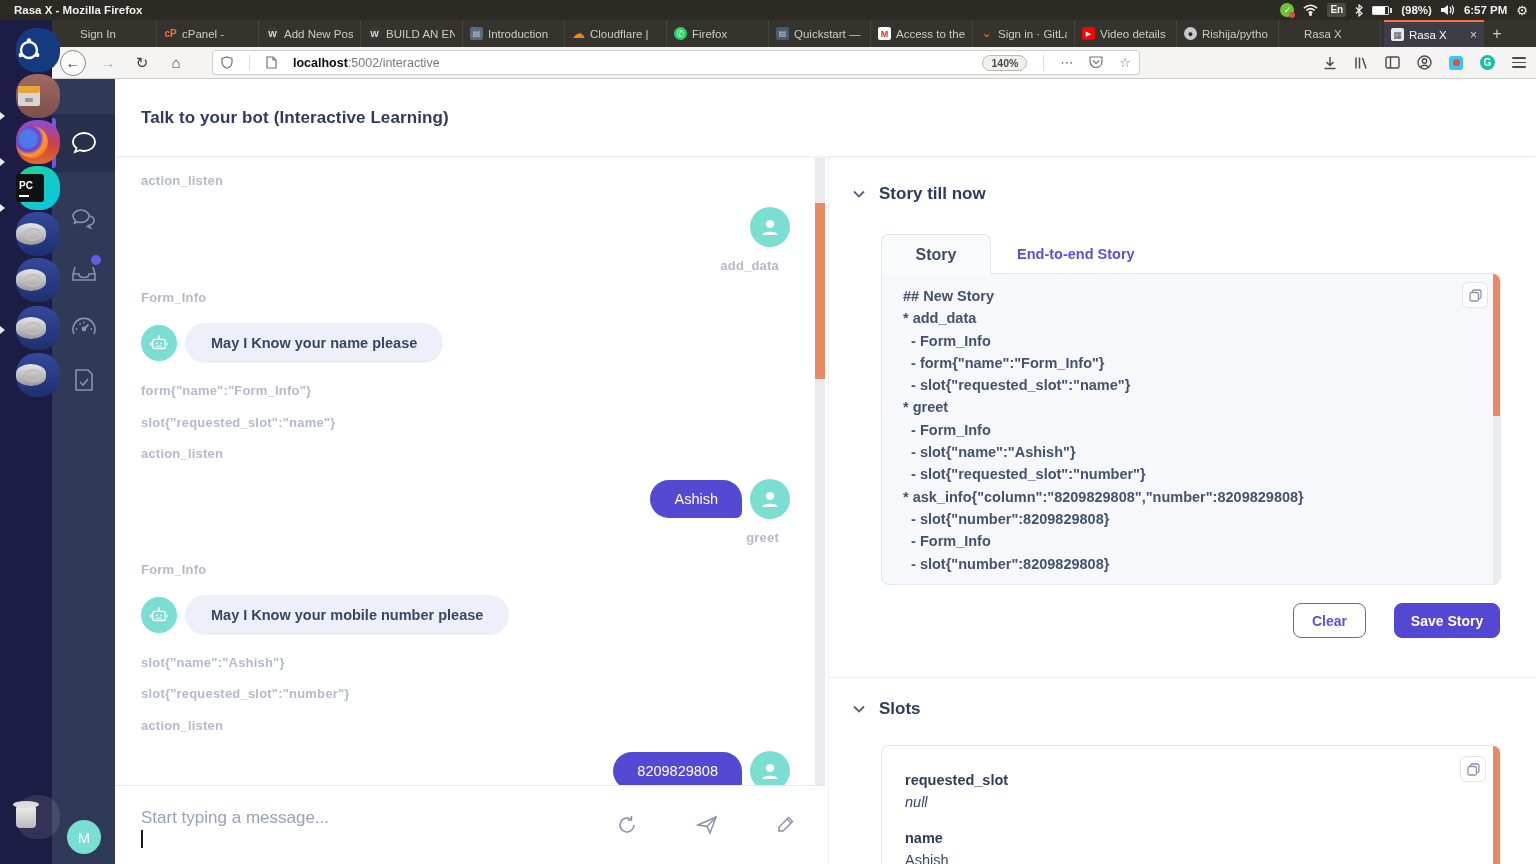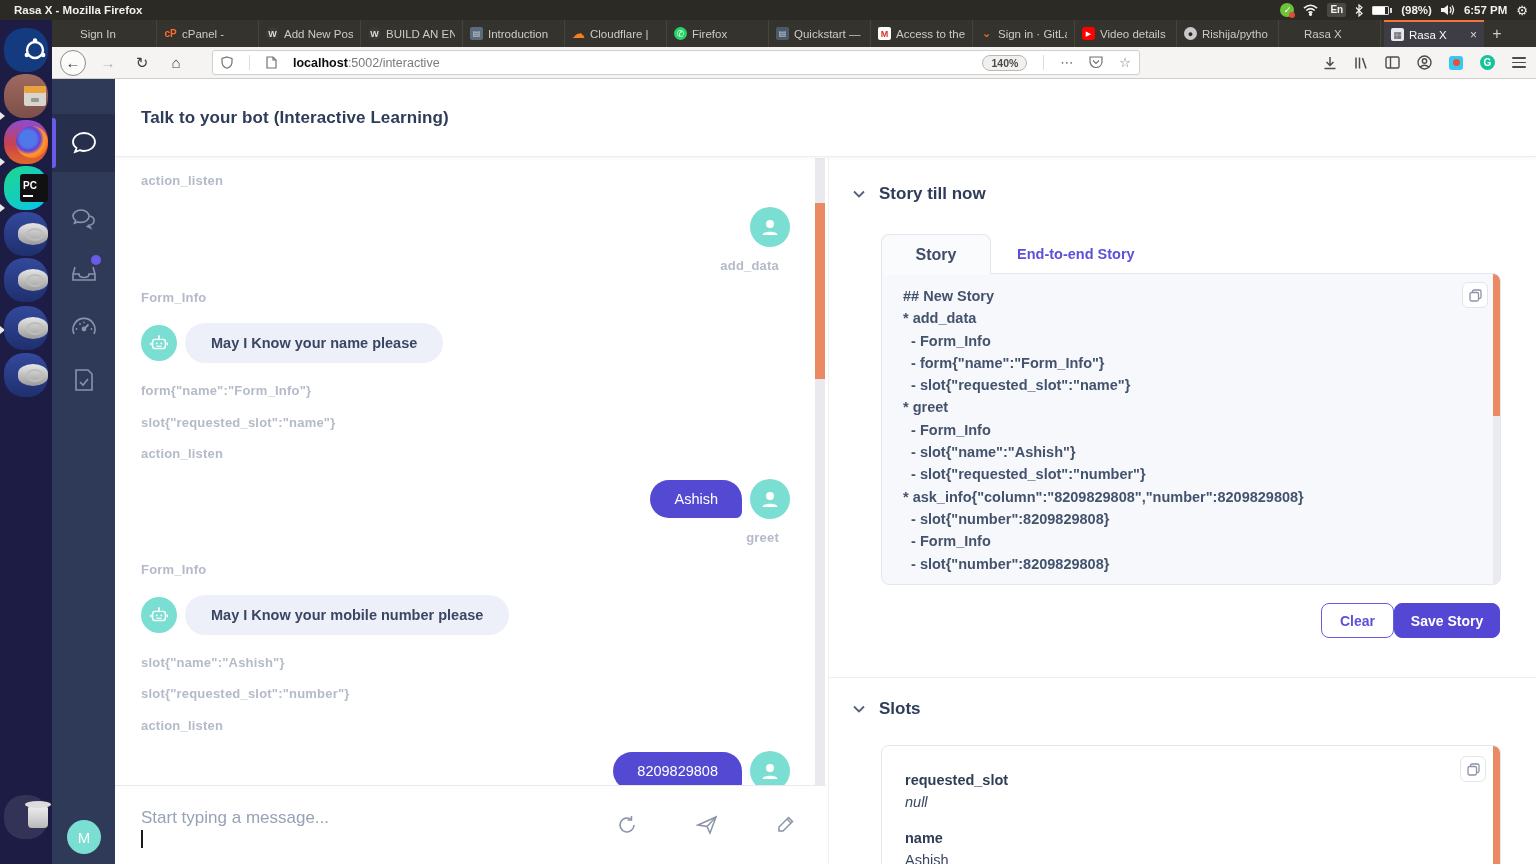--- a/index.html
+++ b/index.html
@@ -53,21 +53,21 @@
 .tb-right{margin-left:auto;display:flex;align-items:center;gap:17px}
 .tb-ico{color:#4c4c4c;font-size:14px;display:flex;align-items:center;justify-content:center}
 .ext-sq{width:14px;height:14px;border-radius:3px;background:#38c6f4;display:flex;align-items:center;justify-content:center}
 .ext-sq i{width:7px;height:7px;border-radius:50%;background:#e8503a}
 .gram{width:15px;height:15px;border-radius:50%;background:#15c39a;color:#fff;font-size:10px;font-weight:bold;display:flex;align-items:center;justify-content:center}
 .burger{display:flex;flex-direction:column;gap:3px}
 .burger i{width:14px;height:1.8px;background:#4c4c4c;border-radius:1px}
 
 
 .dock{position:absolute;left:0;top:20px;width:52px;height:844px;background:#1c1c45;z-index:50}
-.dock-item{position:absolute;left:4px;width:44px;height:44px;border-radius:20px;display:flex;align-items:center;justify-content:flex-end}
+.dock-item{position:absolute;left:16px;width:44px;height:44px;border-radius:20px;display:flex;align-items:center;justify-content:flex-start}
 .run-dot{position:absolute;left:0;width:0;height:0;border-top:4px solid transparent;border-bottom:4px solid transparent;border-left:5px solid #e8e8e8}
 .tile-ubuntu{background:#143a80}
 .tile-files{background:linear-gradient(180deg,#a06a60,#7c4f49)}
 .tile-ff{background:linear-gradient(180deg,#8c4bd6 0%,#c9414f 55%,#e06a28 100%)}
 .ff-globe{width:32px;height:32px;border-radius:50%;background:radial-gradient(circle at 38% 40%,#4f78e8 0 30%,#6a3fd0 44%,#ff9a2e 58%,#ff6a1e 78%,#e8431f 100%)}
 .tile-pc{background:linear-gradient(135deg,#21d789,#07c3f2)}
 .pc-inner{width:28px;height:28px;background:#111;border-radius:3px;color:#fff;font-size:10px;font-weight:bold;display:flex;flex-direction:column;align-items:flex-start;justify-content:center;padding-left:3px}
 .pc-inner u{width:10px;height:2px;background:#fff;margin-top:4px;display:block}
 .tile-disk{background:linear-gradient(180deg,#33499c,#1f2f6e)}
 .disk{width:30px;height:22px;background:linear-gradient(180deg,#e6e6e6,#9a9a9a);border-radius:50%/42%;position:relative}
@@ -115,21 +115,21 @@
 .sec-title{font-size:17px;font-weight:bold}
 .chev{color:#55607a}
 .rp-tabs{position:absolute;left:52px;top:76px;display:flex;align-items:flex-end;z-index:3}
 .rp-tab-active{width:110px;height:41px;background:#fafbfd;border:1px solid #e4e7ed;border-bottom:none;border-radius:8px 8px 0 0;display:flex;align-items:center;justify-content:center;font-size:16px;font-weight:bold;color:#3f4d66;margin-bottom:-1px}
 .rp-tab-link{height:41px;display:flex;align-items:center;padding:0 26px;font-size:14.5px;font-weight:bold;color:#5d50d8}
 .story-card{position:absolute;left:52px;top:116px;width:620px;height:312px;background:#f7f8fb;border:1px solid #e4e7ed;border-radius:0 8px 8px 8px;z-index:2}
 .story-text{position:absolute;left:21px;top:11px;right:30px;bottom:4px;font-size:14.5px;line-height:22.3px;font-weight:bold;color:#44536d;white-space:pre;overflow:hidden}
 .copy-btn{position:absolute;right:12px;top:8px;width:26px;height:26px;background:#fff;border:1px solid #e2e5ea;border-radius:6px;display:flex;align-items:center;justify-content:center;color:#8a93a8;z-index:4}
 .v-scroll{position:absolute;right:0;top:0;width:7px;bottom:0;background:#e9ebef;border-radius:0 8px 8px 0;overflow:hidden}
 .v-thumb{position:absolute;left:0;top:0;width:7px;background:#ea8a62}
-.btn-row{position:absolute;top:446px;right:36px;display:flex;gap:0}
+.btn-row{position:absolute;top:446px;right:36px;display:flex;gap:28px}
 .btn{height:35px;border-radius:8px;font-size:14px;font-weight:bold;display:flex;align-items:center;justify-content:center}
 .btn-clear{width:73px;background:#fff;border:1.5px solid #6a5ce0;color:#5d50d8}
 .btn-save{width:106px;background:#5347d3;border:1.5px solid #5347d3;color:#fff}
 .rp-divider{position:absolute;left:0;top:520px;right:0;height:1px;background:#eceef2}
 .slots-card{position:absolute;left:52px;top:588px;width:620px;height:260px;background:#fff;border:1px solid #e4e7ed;border-radius:8px}
 .slot-name{position:absolute;left:23px;font-size:14.5px;font-weight:bold;color:#2f3e56}
 .slot-val{position:absolute;left:23px;font-size:14.5px;color:#3a4763}
 .italic{font-style:italic}
 </style>
 </head>

